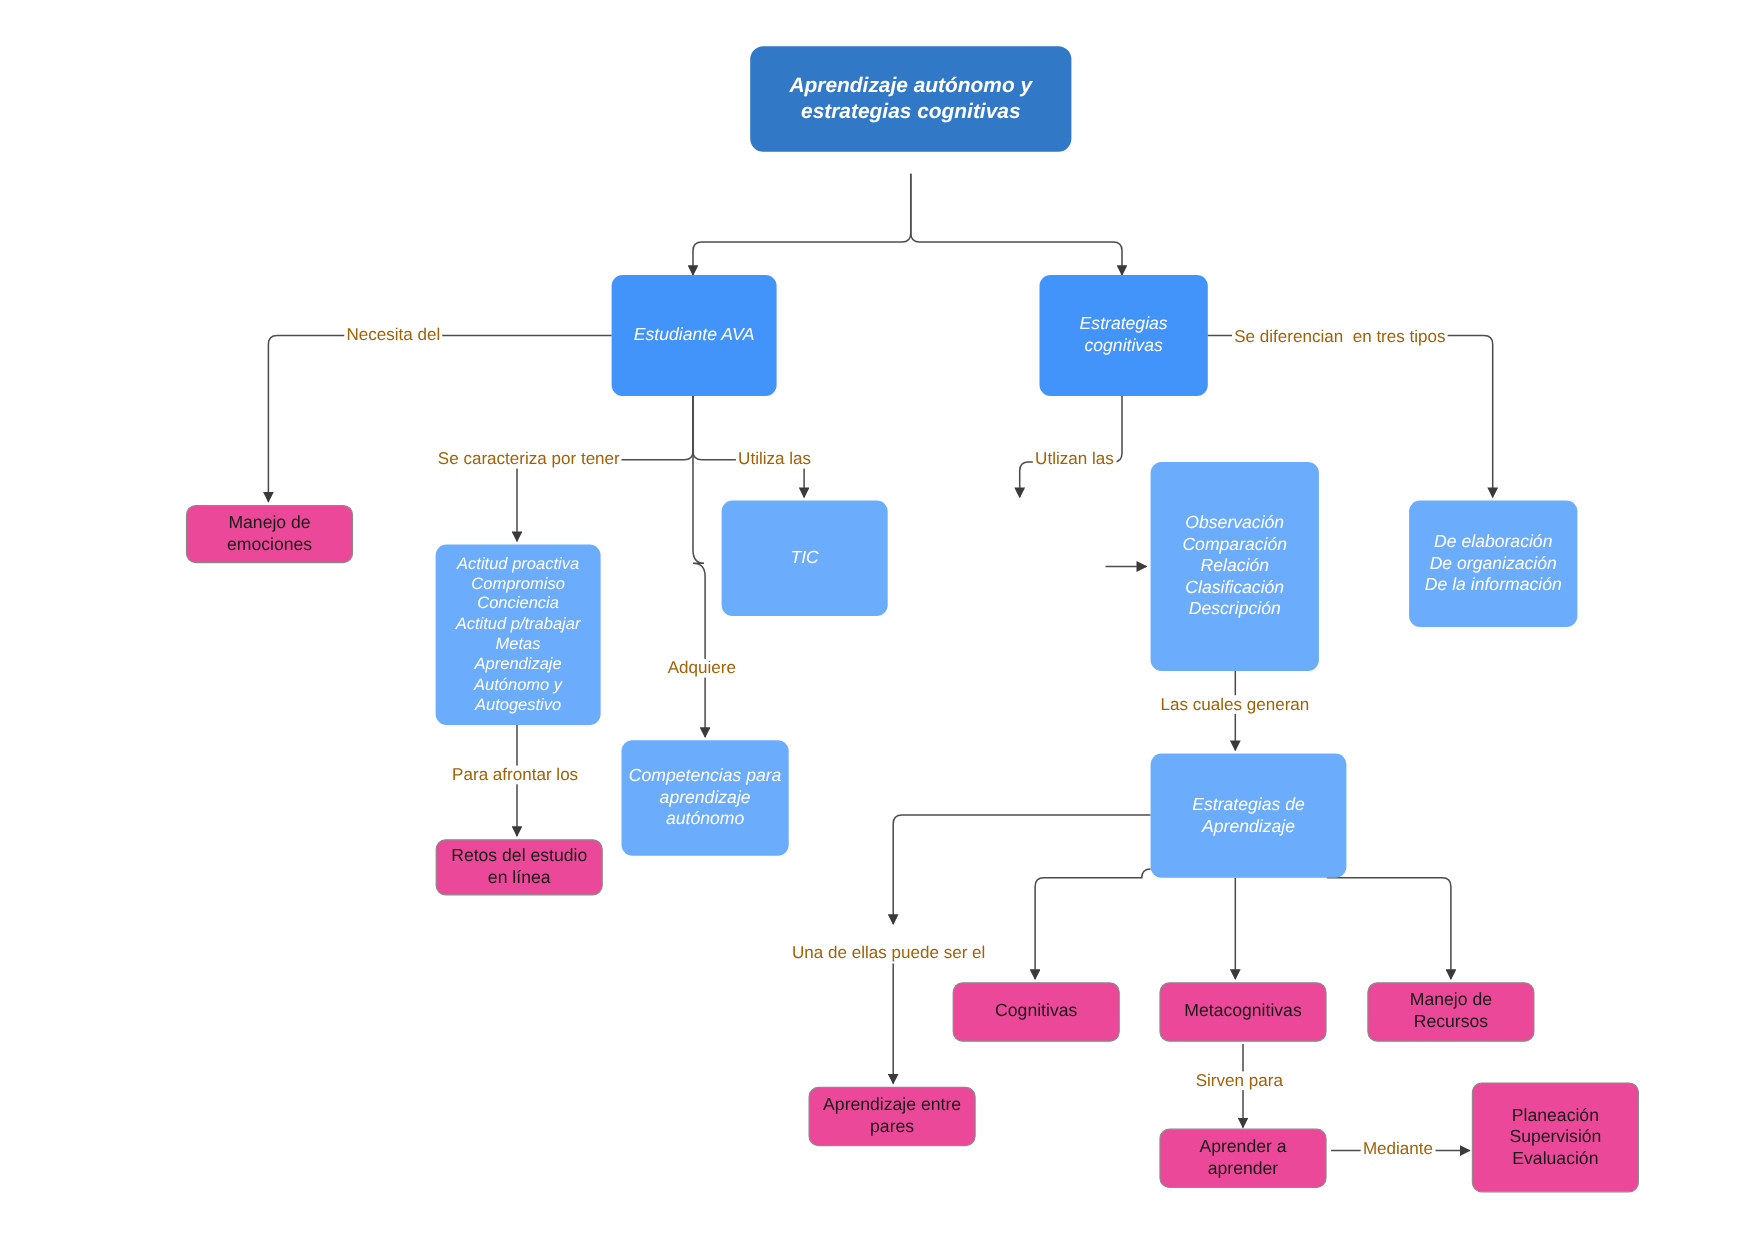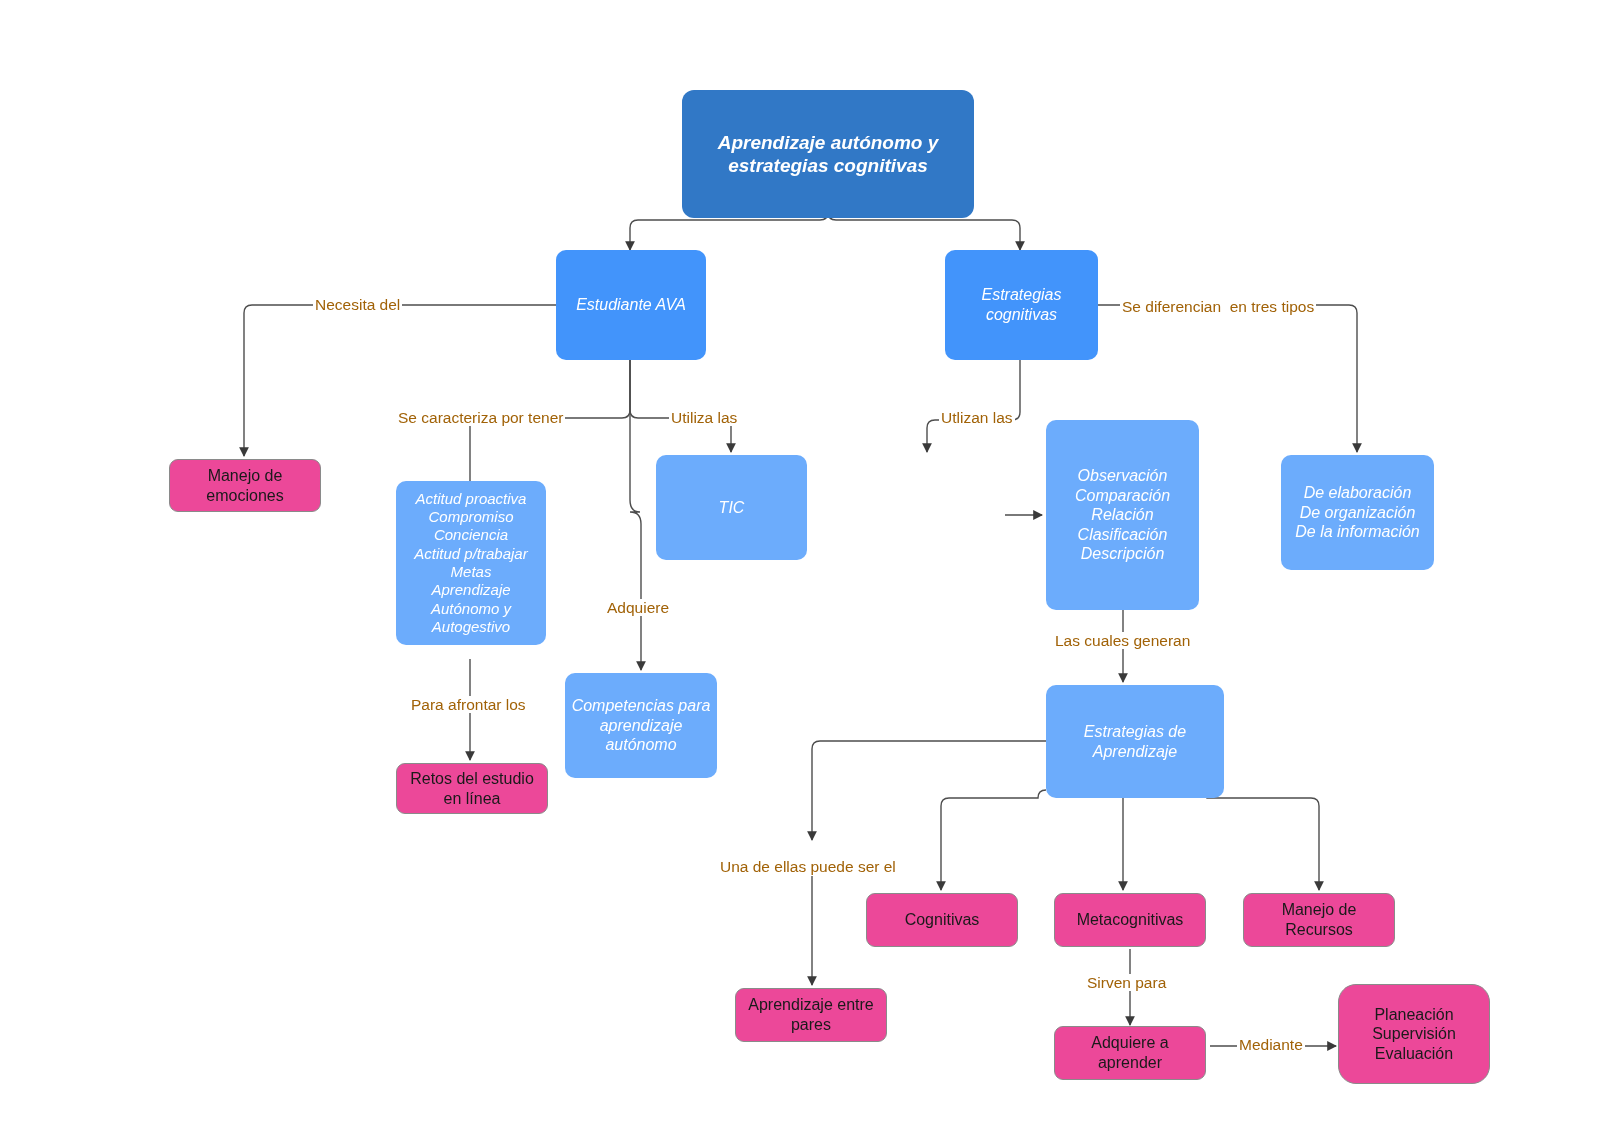--- a/index.html
+++ b/index.html
@@ -118,32 +118,32 @@
       <path d="M 1123 798 L 1123 890"></path>
 
       <path d="M 1199 790 Q 1207 790 1207 798 L 1311 798 Q 1319 798 1319 806 L 1319 890"></path>
 
       <path d="M 1130 949 L 1130 1025"></path>
 
       <path d="M 1210 1046 L 1336 1046"></path>
     </g>
   </svg>
 
-  <div class="node root" style="left:682px; top:42px; width:292px; height:128px;margin-top:48px;">Aprendizaje autónomo y
+  <div class="node root" style="left:682px; top:42px; width:292px; height:96px;">Aprendizaje autónomo y
 estrategias cognitivas</div>
 
   <div class="node l2" style="left:556px; top:250px; width:150px; height:110px;">Estudiante AVA</div>
 
   <div class="node l2" style="left:945px; top:250px; width:153px; height:110px;">Estrategias
 cognitivas</div>
 
   <div class="node plain" style="left:169px; top:459px; width:152px; height:53px;">Manejo de
 emociones</div>
 
-  <div class="node l3" style="left:396px; top:481px; width:150px; height:164px; font-size:15px;">Actitud proactiva
+  <div class="node l3" style="left:396px; top:495px; width:150px; height:164px; font-size:15px;">Actitud proactiva
 Compromiso
 Conciencia
 Actitud p/trabajar
 Metas
 Aprendizaje
 Autónomo y
 Autogestivo</div>
 
   <div class="node l3" style="left:656px; top:455px; width:151px; height:105px;">TIC</div>
 
@@ -171,24 +171,24 @@
   <div class="node plain" style="left:866px; top:893px; width:152px; height:54px;">Cognitivas</div>
 
   <div class="node plain" style="left:1054px; top:893px; width:152px; height:54px;">Metacognitivas</div>
 
   <div class="node plain" style="left:1243px; top:893px; width:152px; height:54px;">Manejo de
 Recursos</div>
 
   <div class="node plain" style="left:735px; top:988px; width:152px; height:54px;">Aprendizaje entre
 pares</div>
 
-  <div class="node plain" style="left:1054px; top:1026px; width:152px; height:54px;">Adquiere a
+  <div class="node plain" style="left:1054px; top:1026px; width:152px; height:54px;">Aprender a
 aprender</div>
 
-  <div class="node plain" style="left:1338px; top:984px; width:152px; height:100px;border-radius:18px;">Planeación
+  <div class="node plain" style="left:1338px; top:984px; width:152px; height:100px;">Planeación
 Supervisión
 Evaluación</div>
 
   <div class="edge-label" style="left:313px; top:296px;">Necesita del</div>
 
   <div class="edge-label" style="left:396px; top:409px;">Se caracteriza por tener</div>
 
   <div class="edge-label" style="left:669px; top:409px;">Utiliza las</div>
 
   <div class="edge-label" style="left:605px; top:599px;">Adquiere</div>

